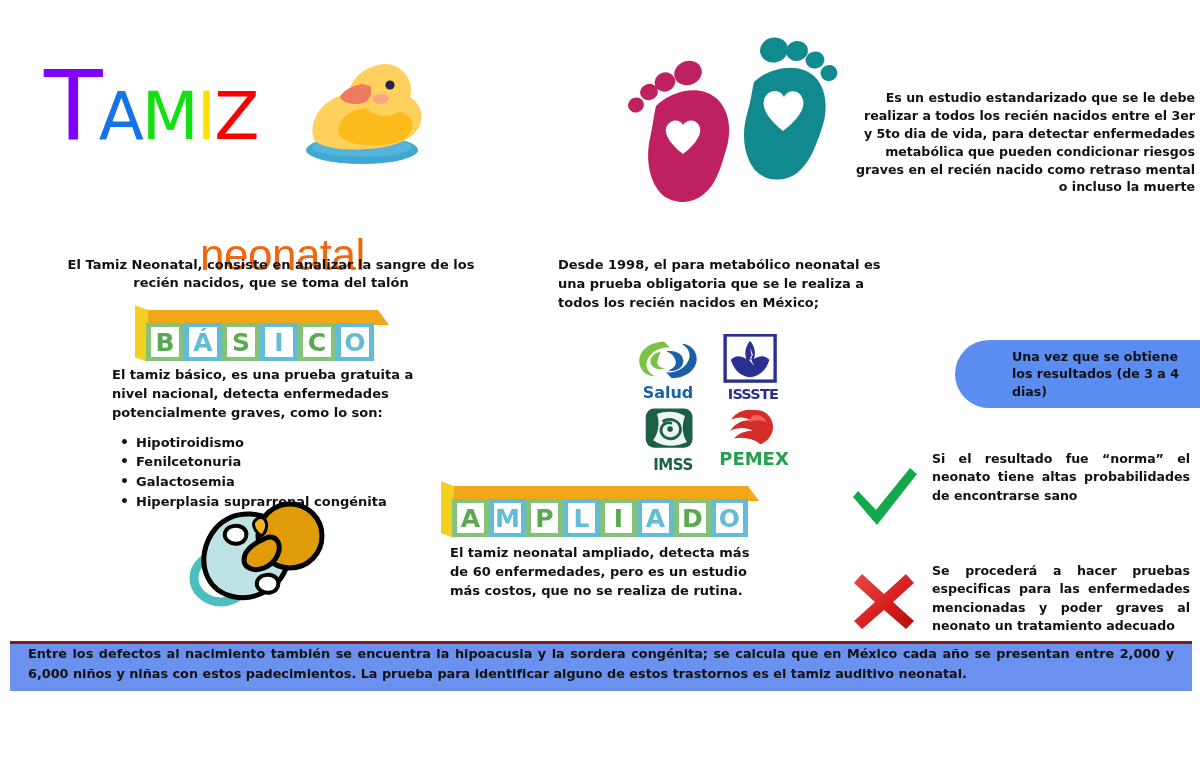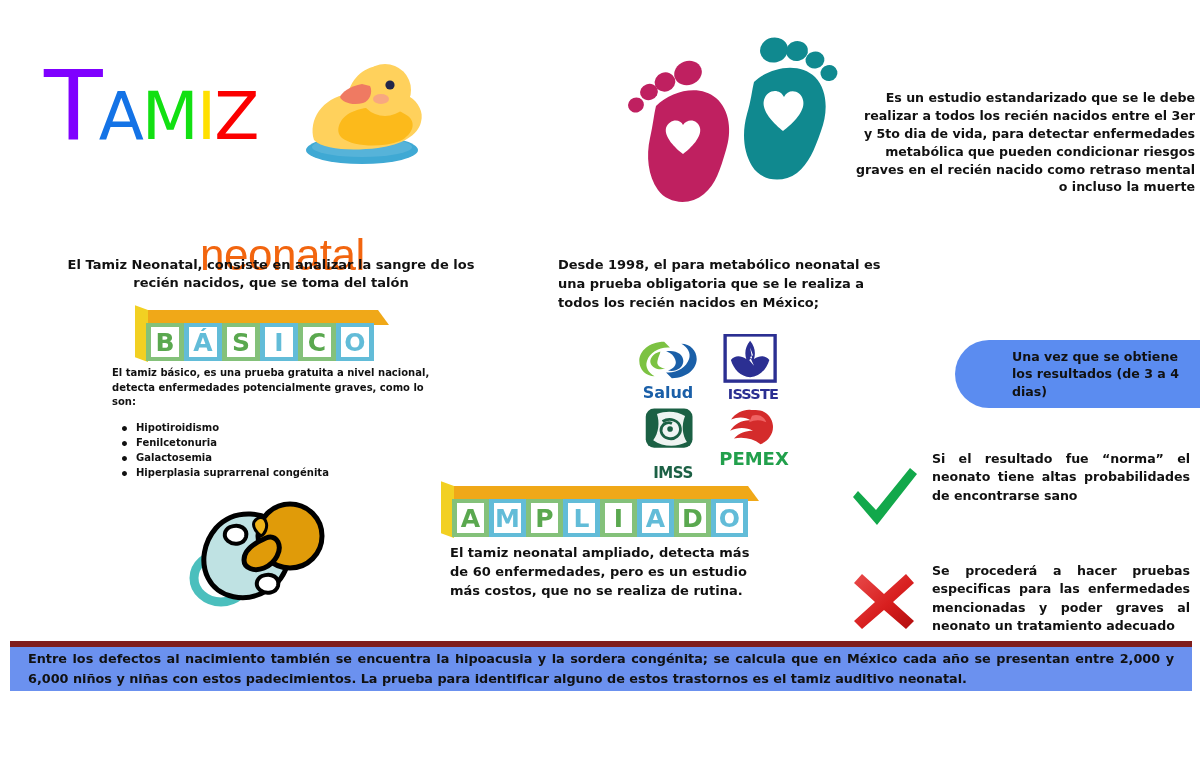--- a/index.html
+++ b/index.html
@@ -89,21 +89,21 @@
   .blk.blue span.ch { color: #62bcd8; }
 
   #basico-blocks { left: 146px; top: 310px; width: 232px; }
   #basico-blocks .blk { width: 38px; }
   #ampliado-blocks { left: 452px; top: 486px; width: 296px; }
   #ampliado-blocks .blk { width: 37px; }
 
   #basico-desc {
     position: absolute; left: 112px; top: 366px; width: 320px;
     font-family: "DejaVu Sans", sans-serif;
-    font-size: 10px; font-weight: 700; color: #111; line-height: 1.45;
+    font-size: 13px; font-weight: 700; color: #111; line-height: 1.45;
   }
   #basico-list { list-style: none; margin-top: 10px; }
   #basico-list li { padding-left: 24px; position: relative; line-height: 1.52; }
   #basico-list li:before {
     content: "\2022"; position: absolute; left: 8px; top: -1px;
     font-size: 14px; color: #111;
   }
   #pacifier { position: absolute; left: 186px; top: 492px; width: 156px; height: 126px; }
 
   
@@ -152,22 +152,22 @@
     position: absolute; left: 932px; top: 562px; width: 258px;
     font-family: "DejaVu Sans", sans-serif;
     font-size: 12.6px; font-weight: 700; color: #111; line-height: 1.45;
     text-align: justify;
   }
 
   
   #banner {
     position: absolute; left: 10px; top: 641px; width: 1182px; height: 50px;
     background: #6b91ef;
-    border-top: 6px solid #7f1d1d;
-    display: flex; align-items: center;
+    border-top: 3px solid #7f1d1d;
+    display: flex; align-items: flex-start;
   }
   #banner-text {
     font-family: "DejaVu Sans", sans-serif;
     font-size: 12.8px; font-weight: 700; color: #111;
     line-height: 1.55; padding: 0 18px; text-align: justify;
   }
 
   
   #footer { position: absolute; left: 0; top: 692px; width: 1200px; height: 84px; }
 </style>
@@ -299,21 +299,21 @@
       <div class="logo-text" style="color:#2b2f92;font-size:14.5px;letter-spacing:-0.8px;margin-top:-1px;">ISSSTE</div>
     </div>
 
     <div class="logo-cell" id="logo-imss">
       <svg viewBox="0 0 62 44" width="58" height="42">
         <rect x="4" y="0" width="50" height="42" rx="9" fill="#1b6044"></rect>
         <path d="M16 6 c10 -4 22 -3 30 2 c-4 10 -3 20 2 28 c-12 6 -26 5 -36 -2 c6 -8 7 -19 4 -28 Z" fill="#ffffff" opacity="0.93"></path>
         <path d="M22 14 c8 -5 18 -1 19 7 c1 7 -6 13 -13 11 c-6 -1 -9 -7 -7 -12 c2 -4 7 -6 11 -4" fill="none" stroke="#1b6044" stroke-width="3"></path>
         <circle cx="30" cy="22" r="3" fill="#1b6044"></circle>
       </svg>
-      <div class="logo-text" style="color:#1b6044;font-size:15px;letter-spacing:-0.5px;margin-top:12px;">IMSS</div>
+      <div class="logo-text" style="color:#1b6044;font-size:15px;letter-spacing:-0.5px;margin-top:4px;">IMSS</div>
     </div>
 
     <div class="logo-cell" id="logo-pemex">
       <svg viewBox="0 0 80 42" width="76" height="40">
         <path d="M44 2 c10 0 17 7 18 16 c1 9 -5 17 -13 20 c-8 -6 -18 -8 -28 -6 c6 -6 12 -8 20 -8
                  c-7 -4 -16 -4 -24 0 c5 -8 14 -12 22 -11 c-6 -4 -14 -4 -21 -1 c5 -7 14 -11 21 -10 Z" fill="#d42b2b"></path>
         <path d="M40 8 c7 -2 13 1 15 7 c-6 -3 -12 -3 -18 0 Z" fill="#ef6363"></path>
       </svg>
       <div class="logo-text" style="color:#22a04c;font-size:18px;letter-spacing:0px;margin-top:-2px;">PEMEX</div>
     </div>

